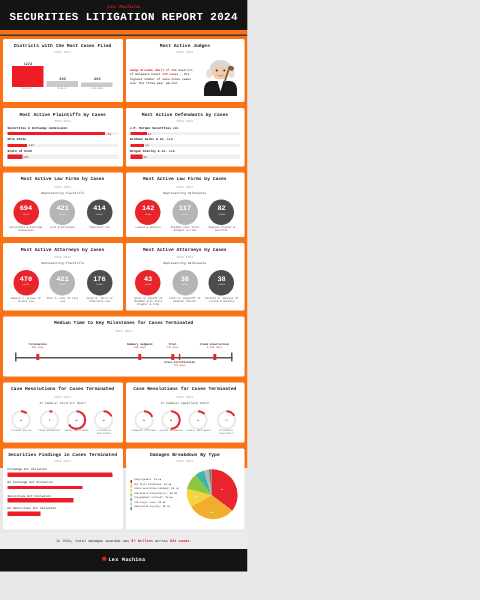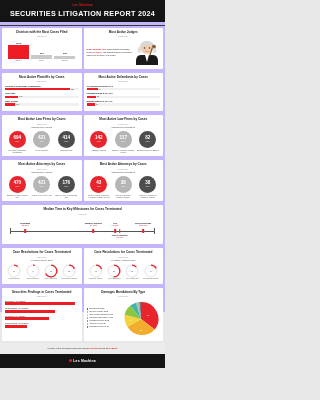--- a/index.html
+++ b/index.html
@@ -4,21 +4,21 @@
 <style>
   * { margin:0; padding:0; box-sizing:border-box; }
   html,body { width:165px; height:400px; }
   body {
     font-family:"Liberation Sans", sans-serif;
     background:#e8e8e8;
     font-size:2px;
     color:#222;
     overflow:hidden;
   }
-  .page { width:165px; height:312px; position:relative; background:#c4b5fd; }
+  .page { width:165px; height:312px; position:relative; background:#f97316;font-family:Liberation Mono, monospace; }
 
   
   .header { background:#141414; padding:3px 0 4px; text-align:center; }
   .brand { color:#d81f26; font-size:3px; letter-spacing:.2px; font-weight:bold; margin-bottom:1.5px; }
   .htitle { color:#fff; font-size:7.2px; font-weight:bold; letter-spacing:.3px; }
   .hrule { height:1px; background:#3a3a3a; margin-top:3px; }
 
   
   .band { display:flex; gap:2px; padding:2px; }
   .card { background:#fff; border-radius:1px; padding:3px 3px 3.5px; flex:1; min-width:0; }

